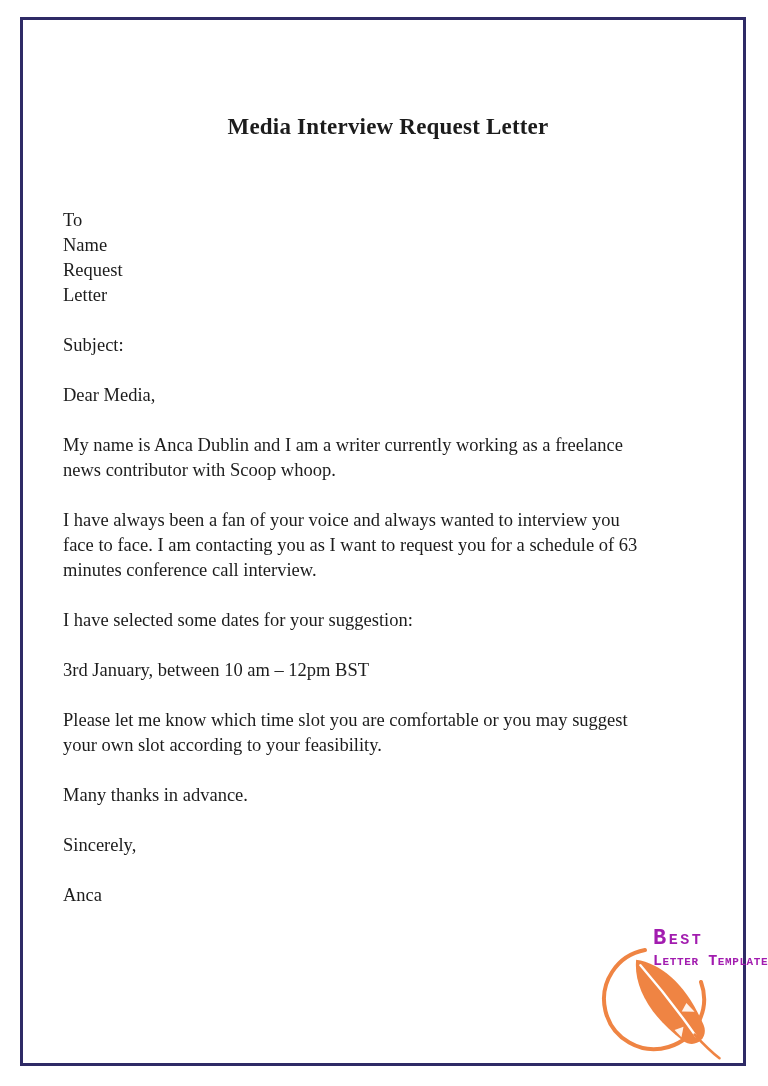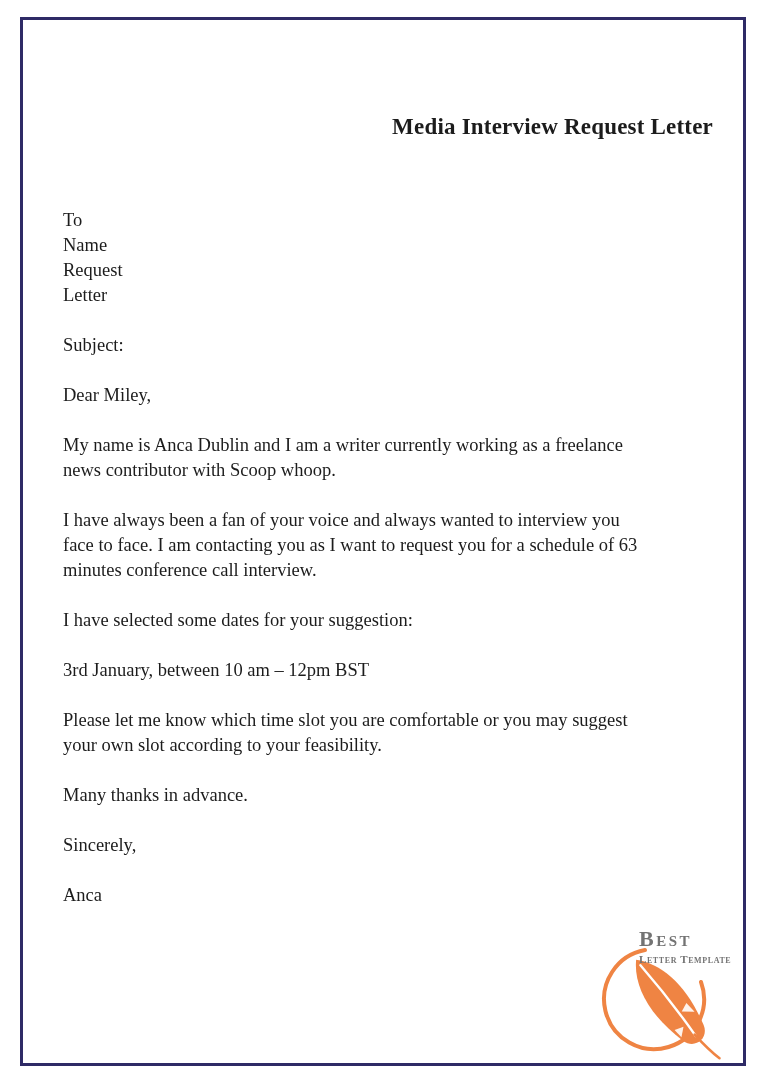--- a/index.html
+++ b/index.html
@@ -22,21 +22,21 @@
     box-sizing: content-box;
   }
   .content {
     position: absolute;
     left: 0; top: 0; right: 0; bottom: 0;
     padding: 0 30px 0 40px;
   }
   .letter-title {
     font-size: 23px;
     font-weight: bold;
-    text-align: right;
+    text-align: center;
     line-height: 30px;
     margin: 92px 0 66px 0;
     letter-spacing: 0.2px;
   }
   .para {
     font-size: 18.5px;
     line-height: 25px;
     margin: 0 0 25px 0;
     white-space: pre-line;
   }
@@ -46,34 +46,34 @@
   .logo {
     position: absolute;
     left: 594px;
     top: 921px;
     width: 152px;
     height: 145px;
   }
   .logo svg { position: absolute; left: 0; top: 0; }
   .logo-text {
     position: absolute;
-    left: 45px;
+    left: 59px;
     top: 7px;
-    font-family: Liberation Serif, serif;
-    color: #737373;
+    font-family: Liberation Mono, monospace;
+    color: #a21caf;
     line-height: 1;
   }
   .logo-best {
     font-size: 22px;
     font-weight: 700;
     font-variant: small-caps;
     letter-spacing: 2.5px;
   }
   .logo-sub {
-    font-size: 11px;
+    font-size: 15px;
     font-weight: 700;
     font-variant: small-caps;
     letter-spacing: 0.6px;
     margin-top: 4px;
     white-space: nowrap;
   }
 </style>
 </head>
 <body>
 
@@ -86,21 +86,21 @@
       <div class="block">
         <div class="addr-line">To</div>
         <div class="addr-line">Name</div>
         <div class="addr-line">Request</div>
         <div class="addr-line">Letter</div>
       </div>
 
 
       <p class="para">Subject:</p>
 
-      <p class="para">Dear Miley,</p>
+      <p class="para">Dear Media,</p>
 
       <p class="para">My name is Anca Dublin and I am a writer currently working as a freelance
 news contributor with Scoop whoop.</p>
       <p class="para">I have always been a fan of your voice and always wanted to interview you
 face to face. I am contacting you as I want to request you for a schedule of 63
 minutes conference call interview.</p>
       <p class="para">I have selected some dates for your suggestion:</p>
       <p class="para">3rd January, between 10 am – 12pm BST</p>
       <p class="para">Please let me know which time slot you are comfortable or you may suggest
 your own slot according to your feasibility.</p>

